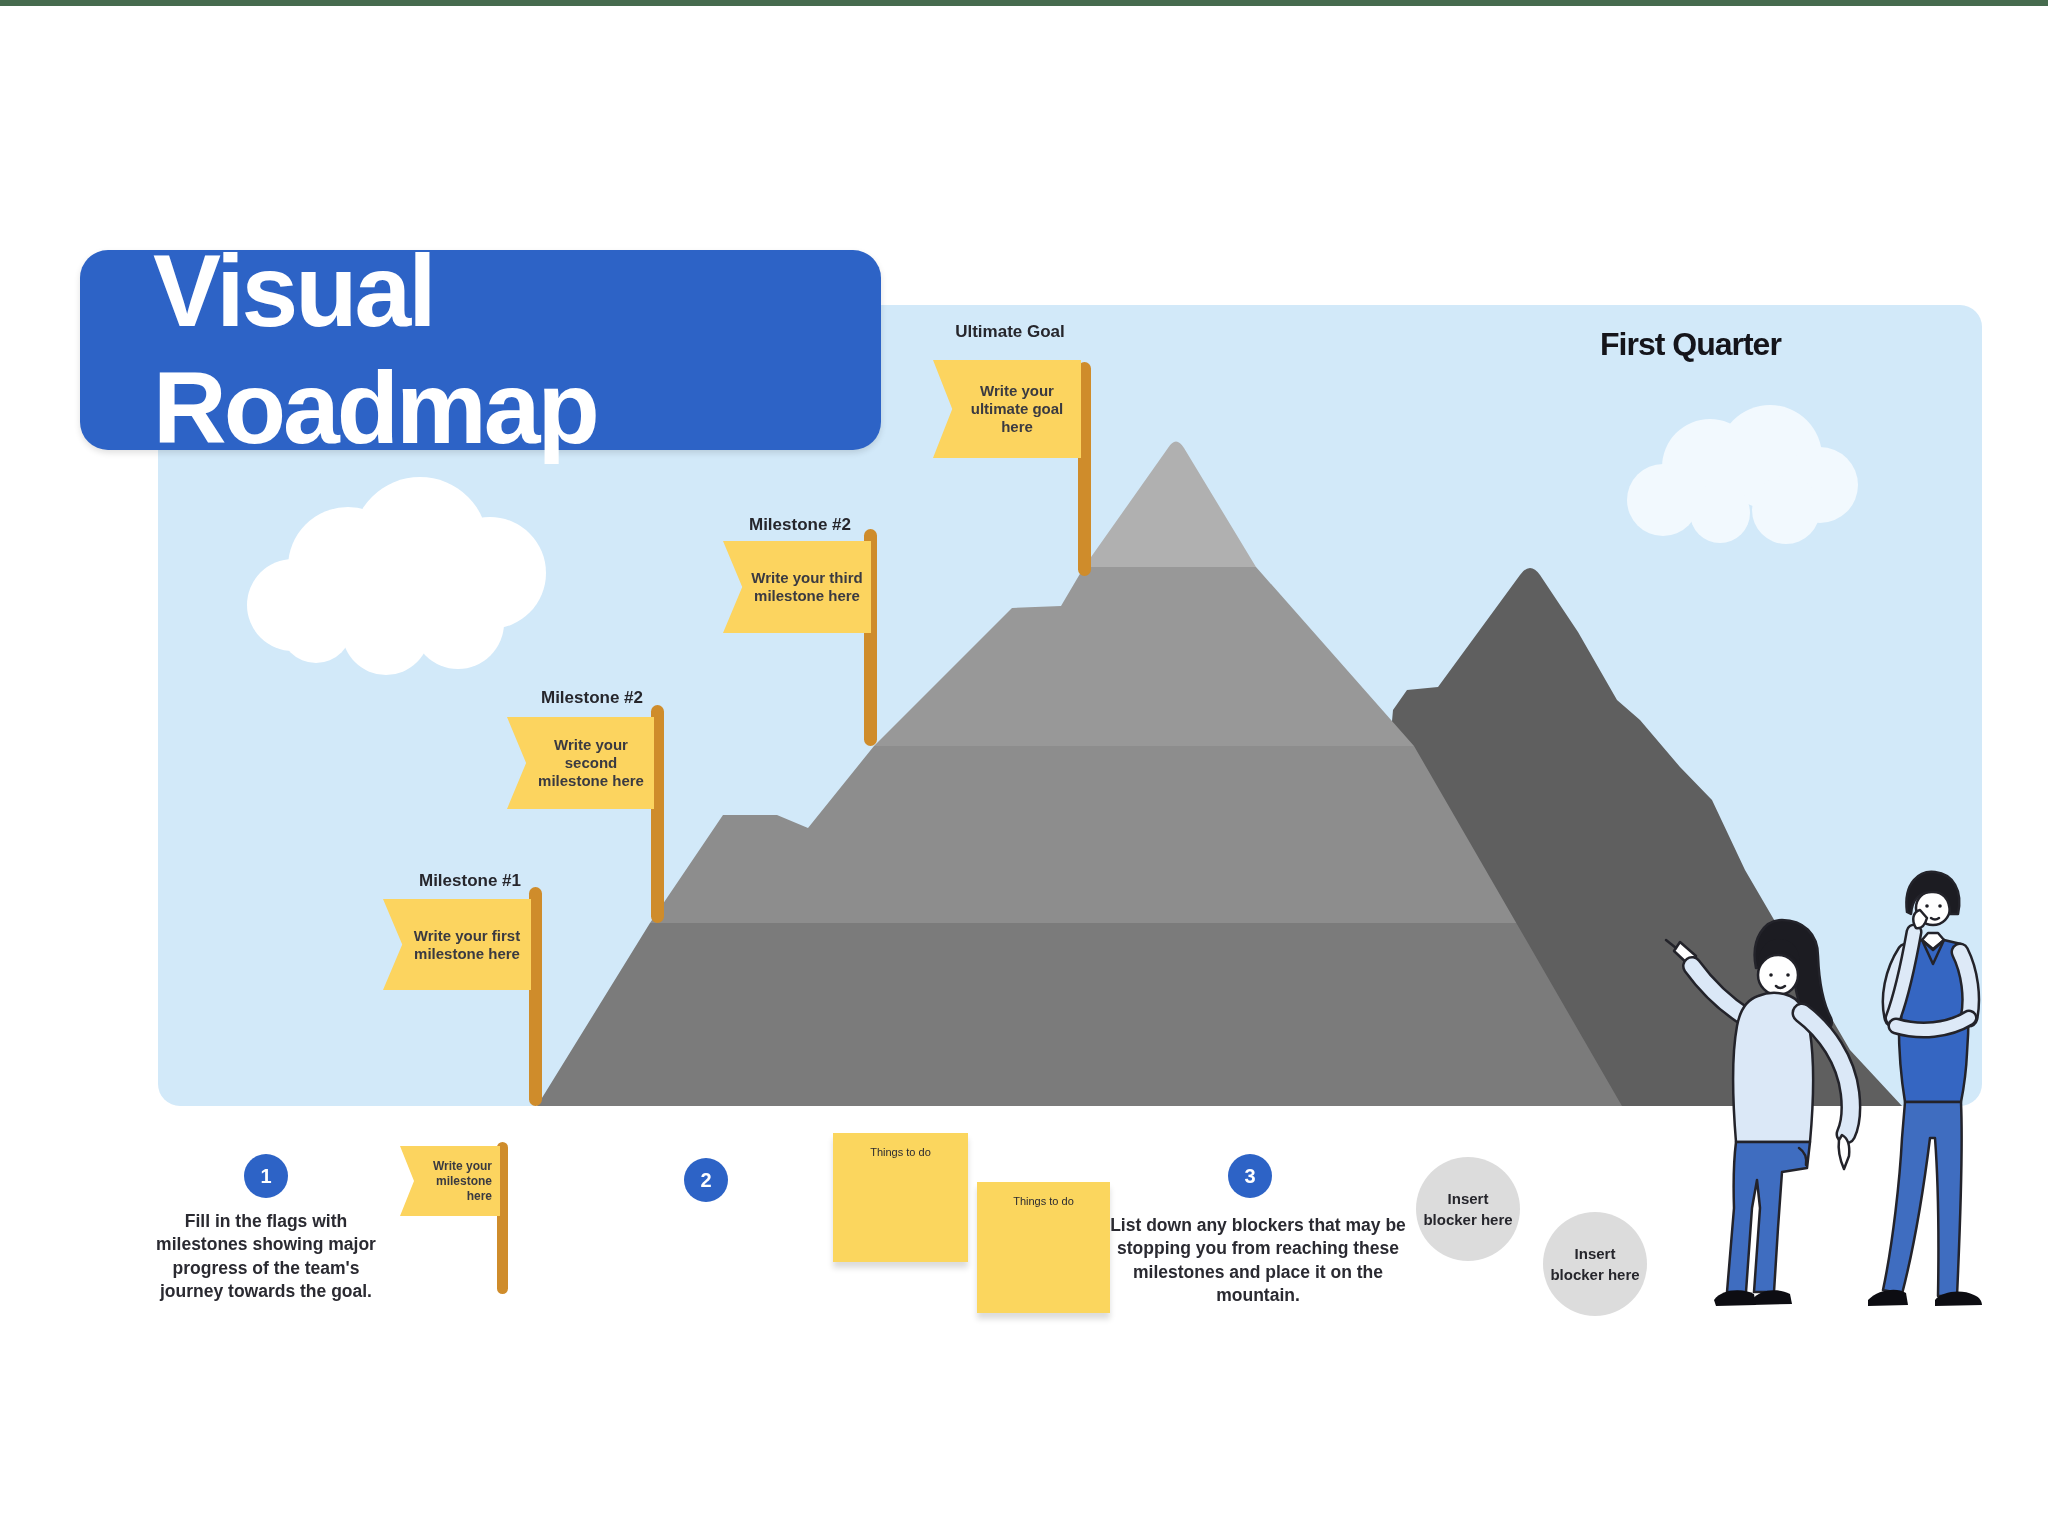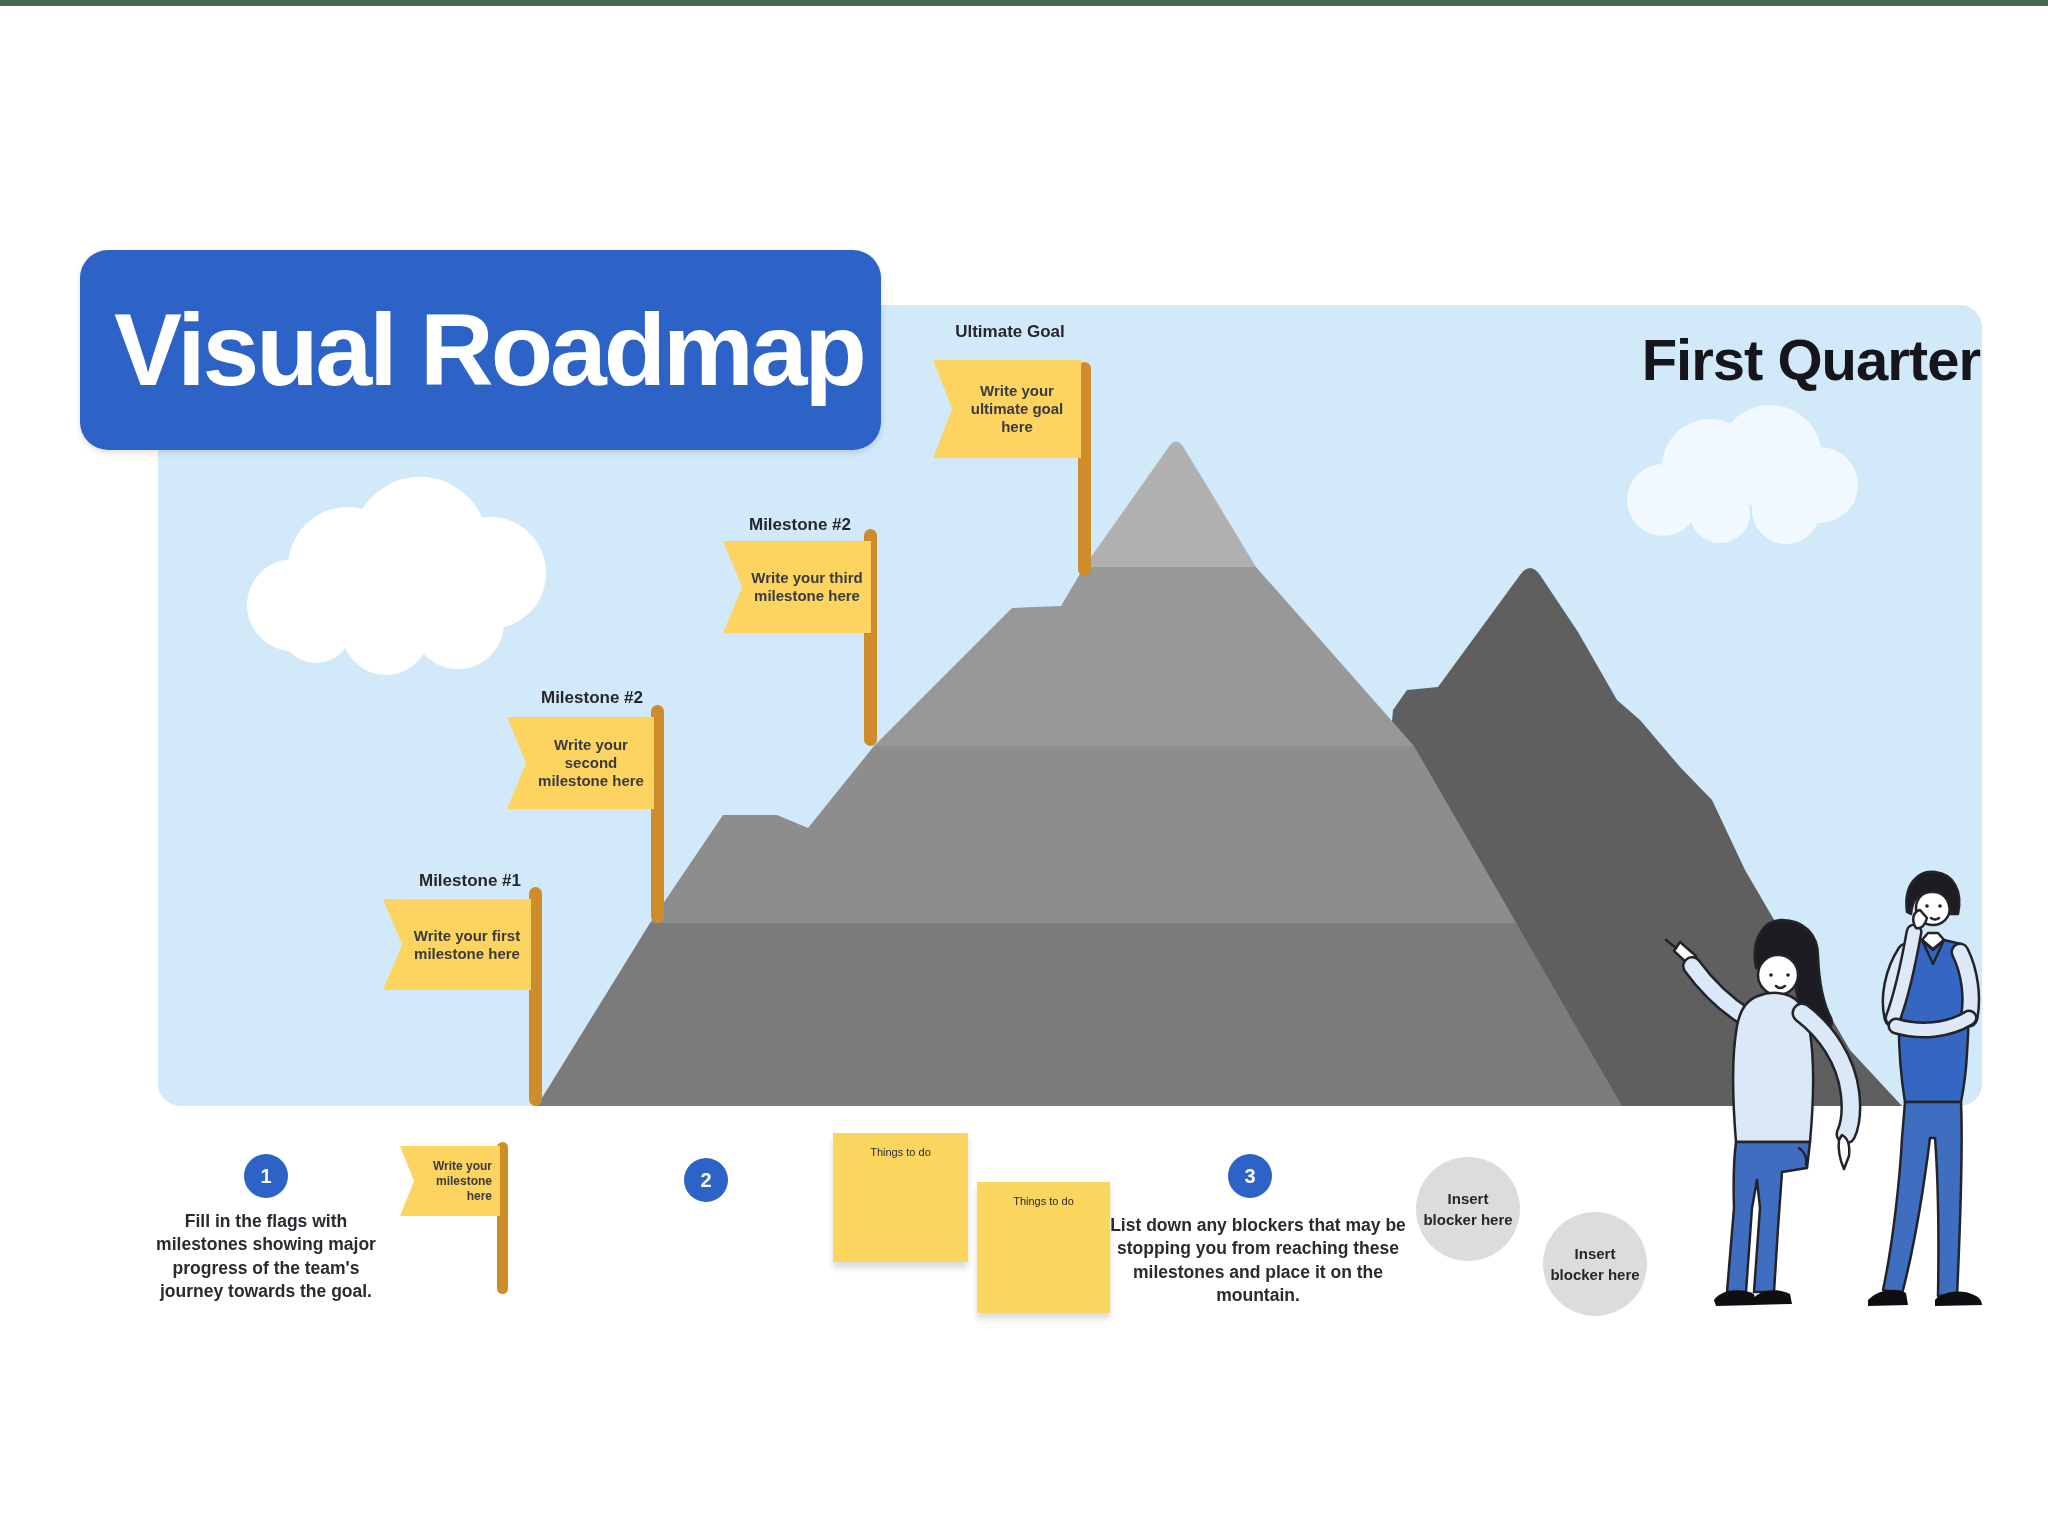--- a/index.html
+++ b/index.html
@@ -3,25 +3,25 @@
 <meta charset="utf-8">
 <style>
   html,body{margin:0;padding:0;background:#ffffff;}
   .stage{position:relative;width:2048px;height:1537px;background:#ffffff;overflow:hidden;
          font-family:"Liberation Sans",sans-serif;}
   .topbar{position:absolute;left:0;top:0;width:100%;height:6px;background:#466b4e;}
   .sky{position:absolute;left:158px;top:305px;width:1824px;height:801px;background:#d2e9f9;
        border-radius:22px;overflow:hidden;}
   .sky svg{position:absolute;left:0;top:0;}
   .titlebox{position:absolute;left:80px;top:250px;width:801px;height:200px;background:#2d63c6;
-            border-radius:28px;display:flex;align-items:center;box-sizing:border-box;padding-left:34px;
+            border-radius:28px;display:flex;align-items:center;box-sizing:border-box;padding-left:73px;
             box-shadow:0 3px 6px rgba(0,0,0,.12);}
   .titlebox span{color:#ffffff;font-weight:bold;font-size:102px;letter-spacing:-3px;}
-  .quarter{position:absolute;left:1600px;top:326px;width:380px;text-align:right;
-           font-size:58px;font-weight:bold;color:#15151b;letter-spacing:-1px;}
+  .quarter{position:absolute;left:1600px;top:326px;width:380px;text-align:left;
+           font-size:32px;font-weight:bold;color:#15151b;letter-spacing:-1px;}
   .pole{position:absolute;width:13px;background:#cf8c2b;border-radius:7px;z-index:6;}
   .flag{position:absolute;background:#fcd45f;z-index:7;
         clip-path:polygon(0 0,100% 0,100% 100%,0 100%,13% 50%);
         display:flex;align-items:center;filter:drop-shadow(0 3px 2px rgba(130,105,40,.35));}
   .flag .ftxt{display:block;margin-left:26px;width:116px;text-align:center;
         font-size:15px;font-weight:bold;color:#3a3a41;line-height:1.18;}
   .flaglabel{position:absolute;width:170px;text-align:center;font-weight:bold;font-size:17px;
         color:#26262c;z-index:7;}
   .miniflag{position:absolute;left:400px;top:1146px;width:100px;height:70px;background:#fcd45f;
         clip-path:polygon(0 0,100% 0,100% 100%,0 100%,14% 50%);display:flex;align-items:center;z-index:7;}

